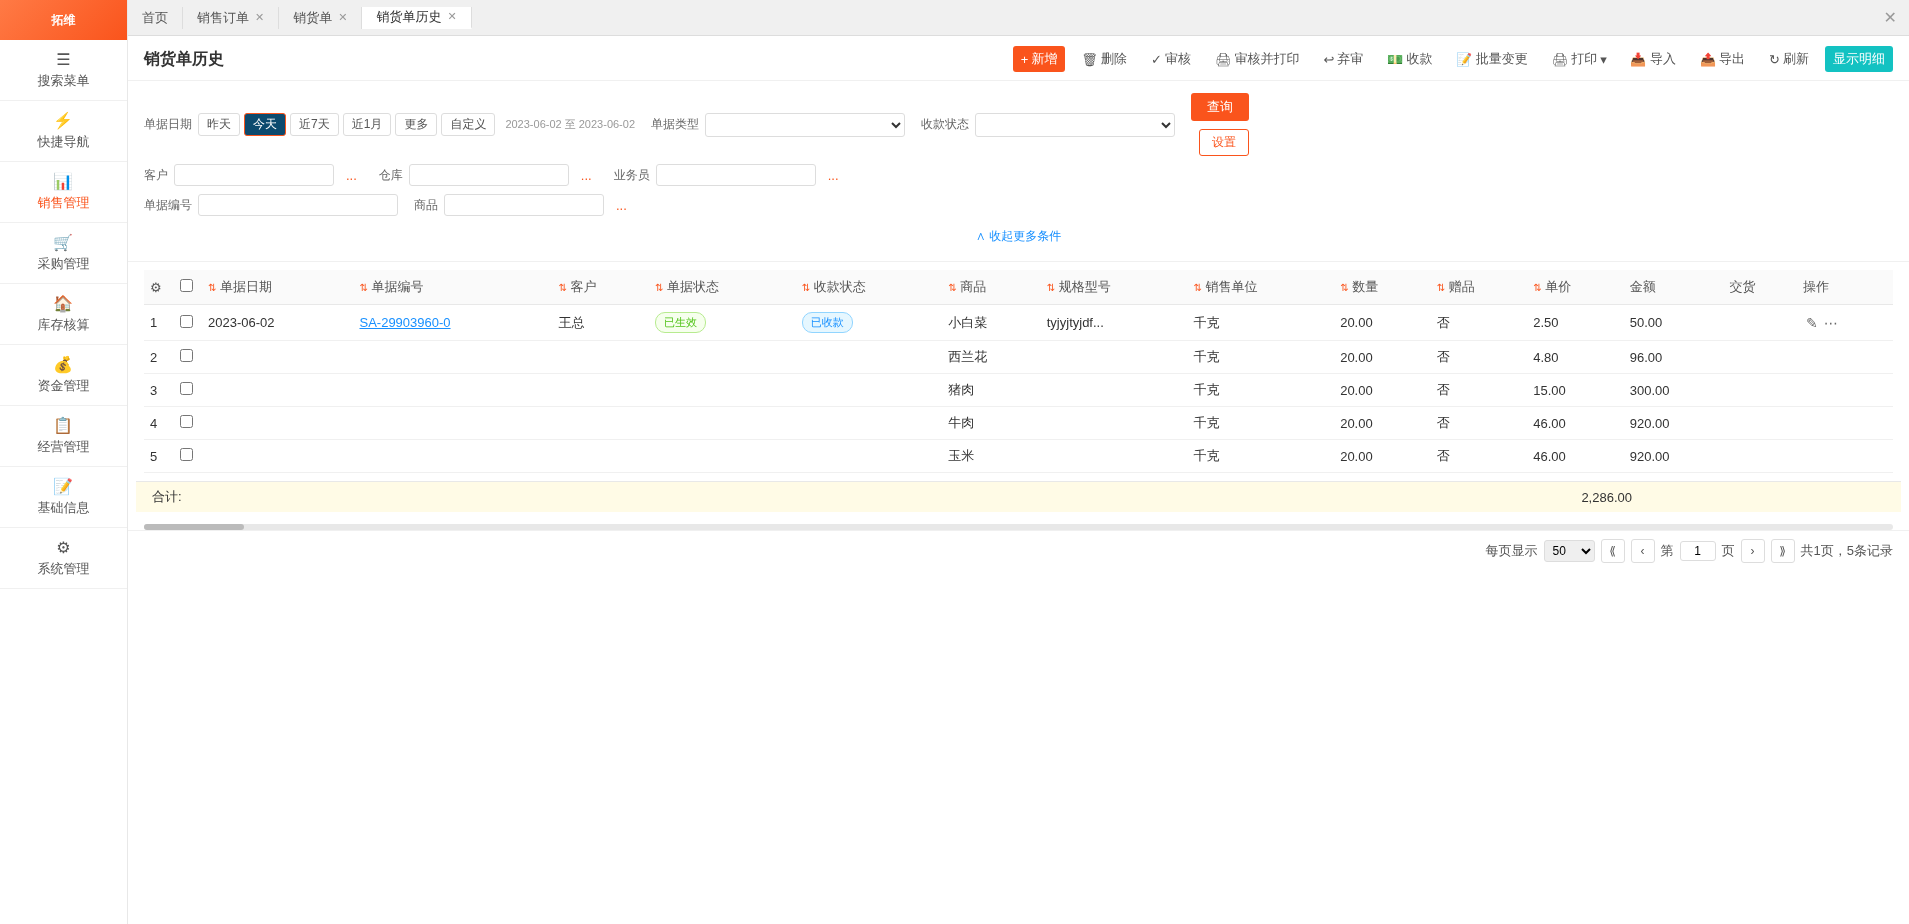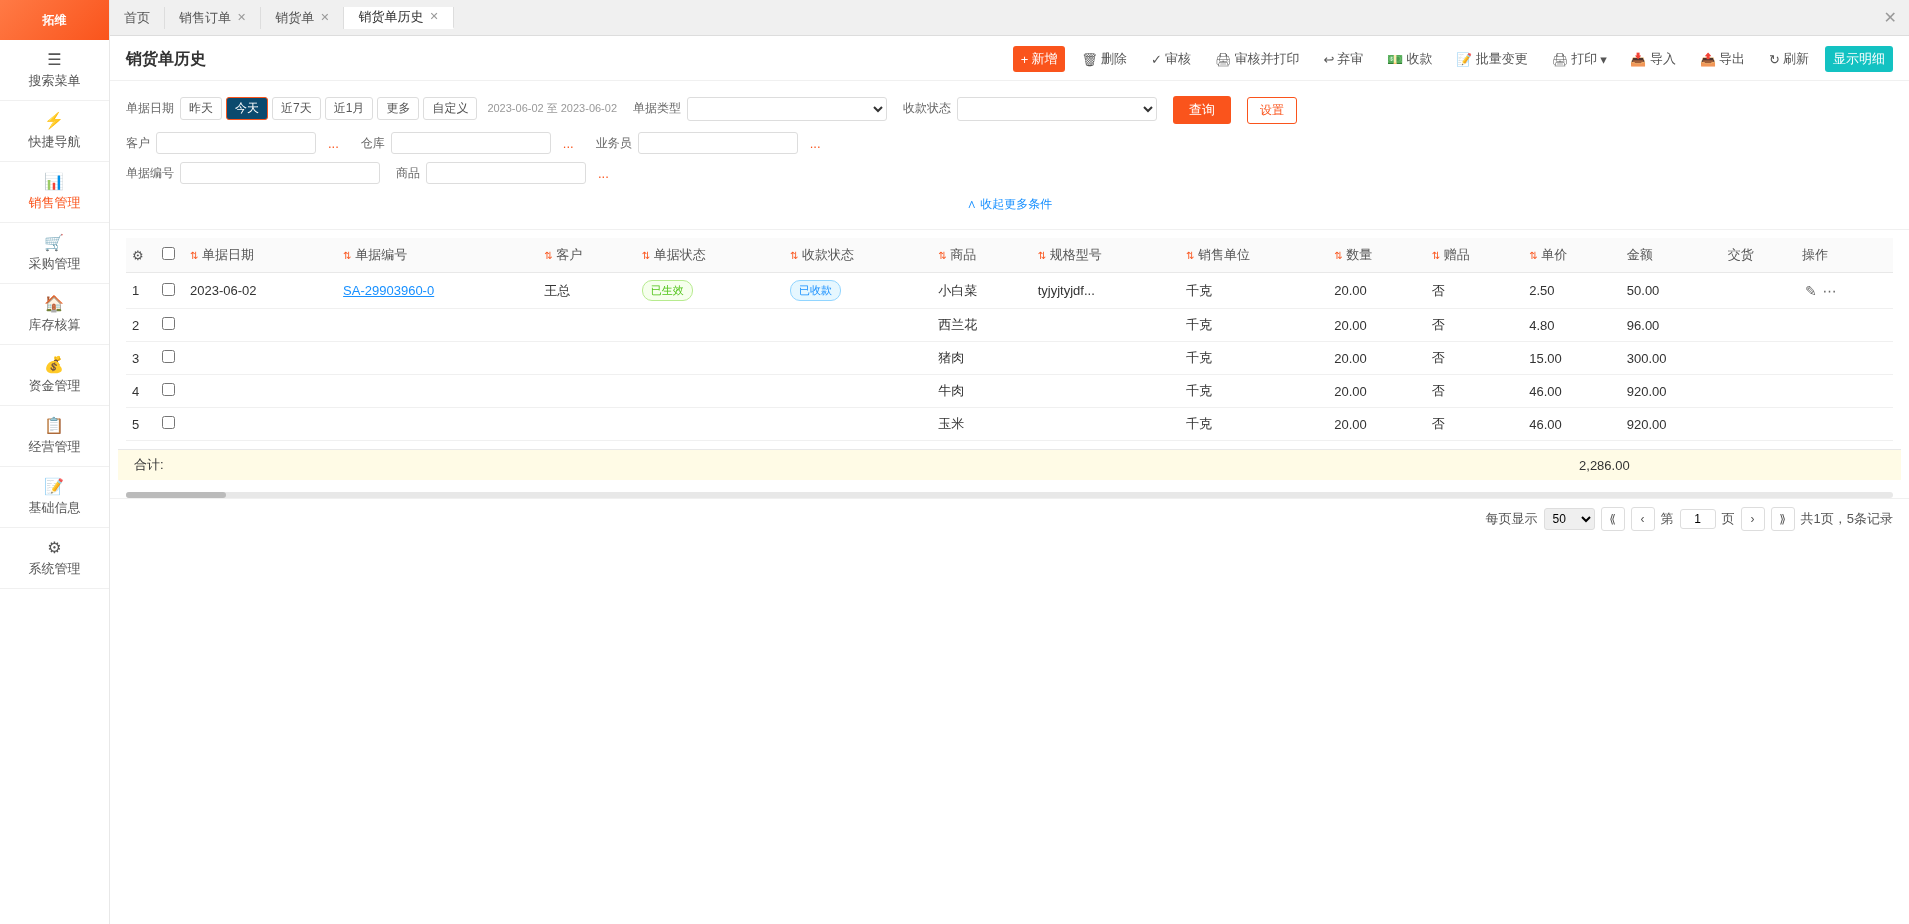--- a/index.html
+++ b/index.html
@@ -1,20 +1,20 @@
 <!DOCTYPE html>
 <html><head>
   <meta charset="utf-8">
   <style>
     * { box-sizing: border-box; margin: 0; padding: 0; font-family: 'Microsoft YaHei', Arial, sans-serif; font-size: 13px; }
     body { display: flex; height: 924px; overflow: hidden; background: #f5f5f5; }
 
     
     .sidebar {
-      width: 110px;
+      width: 128px;
       background: #fff;
       border-right: 1px solid #e8e8e8;
       display: flex;
       flex-direction: column;
       min-height: 100%;
     }
     .sidebar-logo {
       height: 40px;
       background: linear-gradient(135deg, #ff7a45, #fa541c);
       display: flex;
@@ -229,22 +229,23 @@
       color: #fa541c;
       border: 1px solid #fa541c;
       border-radius: 3px;
       padding: 4px 12px;
       cursor: pointer;
       font-size: 12px;
       margin-top: 4px;
     }
     .query-set-group {
       display: flex;
+      flex-direction: column;
       align-items: flex-end;
-      gap: 16px;
+      gap: 4px;
     }
 
     
     .table-container {
       padding: 0 16px;
       margin-top: 8px;
     }
     table {
       width: 100%;
       border-collapse: collapse;

